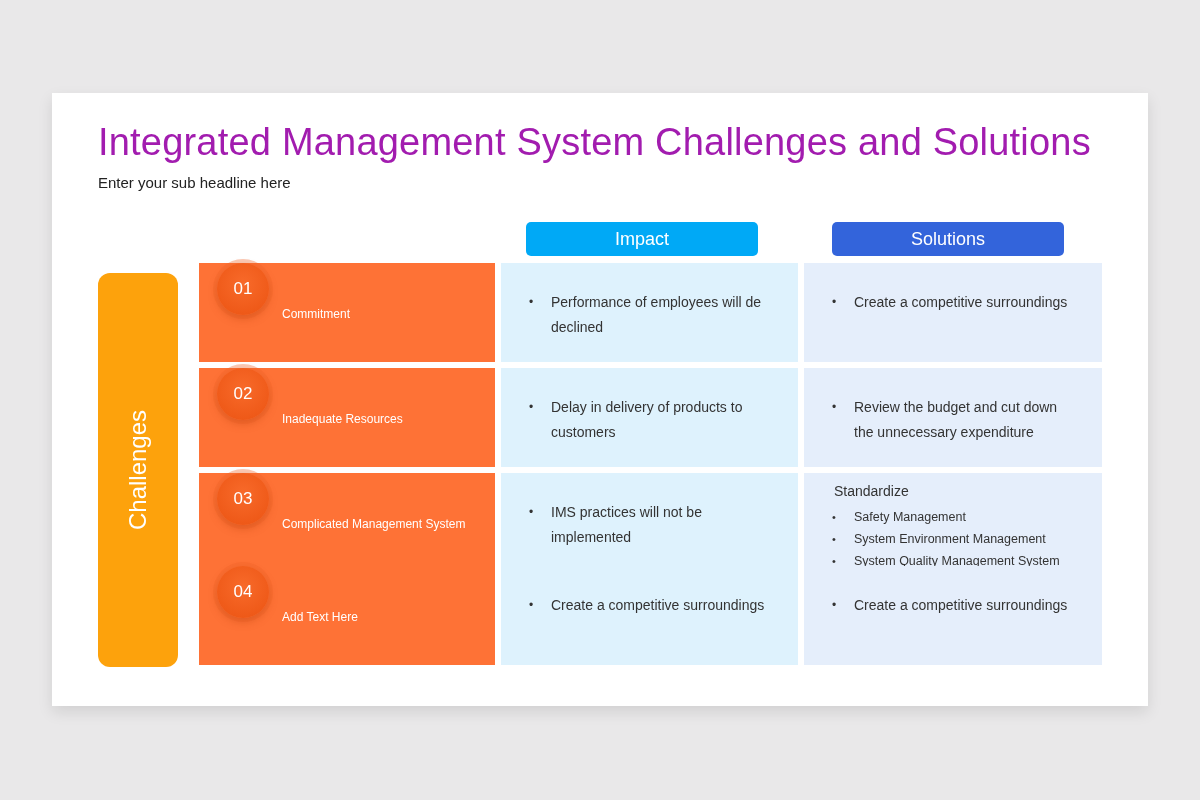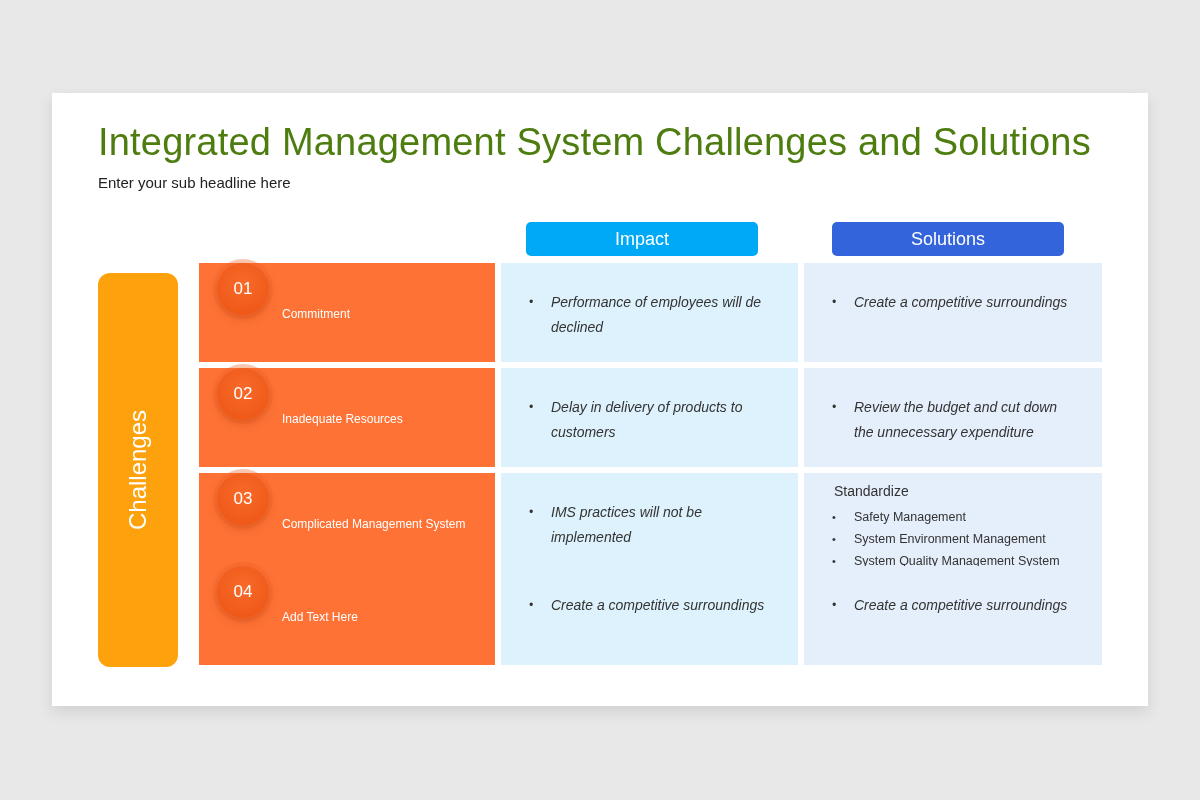--- a/index.html
+++ b/index.html
@@ -1,32 +1,32 @@
 <!DOCTYPE html>
 <html><head>
 <meta charset="utf-8">
 <style>
   * { box-sizing: border-box; margin: 0; padding: 0; }
   html, body { width: 1200px; height: 800px; background: #e9e8e9; font-family: "Liberation Sans", "DejaVu Sans", sans-serif; overflow: hidden; }
   .slide { position: absolute; left: 52px; top: 93px; width: 1096px; height: 613px; background: #ffffff; box-shadow: 0 6px 14px rgba(0,0,0,0.10); }
-  .title { position: absolute; left: 46px; top: 28px; font-size: 38px; color: #4d7c0f; letter-spacing: 0.2px; white-space: nowrap; }
+  .title { position: absolute; left: 46px; top: 28px; font-size: 38px; color: #a21caf; letter-spacing: 0.2px; white-space: nowrap; }
   .subtitle { position: absolute; left: 46px; top: 81px; font-size: 15px; color: #222; }
   .col-head { position: absolute; top: 129px; height: 34px; width: 232px; border-radius: 5px; color: #fff; font-size: 18px; display: flex; align-items: center; justify-content: center; }
   .col-head.impact { left: 474px; background: #00a9f6; }
   .col-head.solutions { left: 780px; background: #3364db; }
   .side { position: absolute; left: 46px; top: 180px; width: 80px; height: 394px; background: #fda20c; border-radius: 12px; display: flex; align-items: center; justify-content: center; }
   .side span { transform: rotate(-90deg); color: #fff; font-size: 24px; white-space: nowrap; }
   .row { position: absolute; left: 147px; height: 99px; width: 903px; }
   .cell { position: absolute; top: 0; height: 99px; }
   .c-ch { left: 0; width: 296px; background: #fe7236; display: flex; align-items: flex-start; }
   .c-im { left: 302px; width: 297px; background: #def2fd; }
   .c-so { left: 605px; width: 298px; background: #e5eefb; }
   .num { margin-left: 18px; width: 52px; height: 52px; border-radius: 50%; background: radial-gradient(circle at 50% 40%, #f86a2a 0%, #ef5a19 70%, #e85414 100%); box-shadow: 0 4px 8px rgba(180,60,10,0.35), 0 0 0 4px rgba(240,100,40,0.35); color: #fff; font-size: 17px; display: flex; align-items: center; justify-content: center; flex-shrink: 0; }
   .ch-label { margin-left: 13px; color: #fff; font-size: 12px; line-height: 22px; margin-top: 40px; }
-  .bullets { position: absolute; left: 28px; top: 27px; list-style: none; font-size: 14px; color: #333; line-height: 25px; font-style: italic; }
+  .bullets { position: absolute; left: 28px; top: 27px; list-style: none; font-size: 14px; color: #333; line-height: 25px; }
   .bullets li { position: relative; padding-left: 22px; width: 240px; }
   .bullets li::before { content: "•"; position: absolute; left: 0; top: 0; font-size: 12px; }
   .std { position: absolute; left: 30px; top: 10px; font-size: 14px; color: #333; }
   .std-list { position: absolute; left: 28px; top: 33px; list-style: none; font-size: 12.5px; color: #333; line-height: 22px; }
   .std-list li { position: relative; padding-left: 22px; white-space: nowrap; }
   .std-list li::before { content: "•"; position: absolute; left: 0; top: 0; font-size: 11px; }
 </style>
 </head>
 <body>
 

